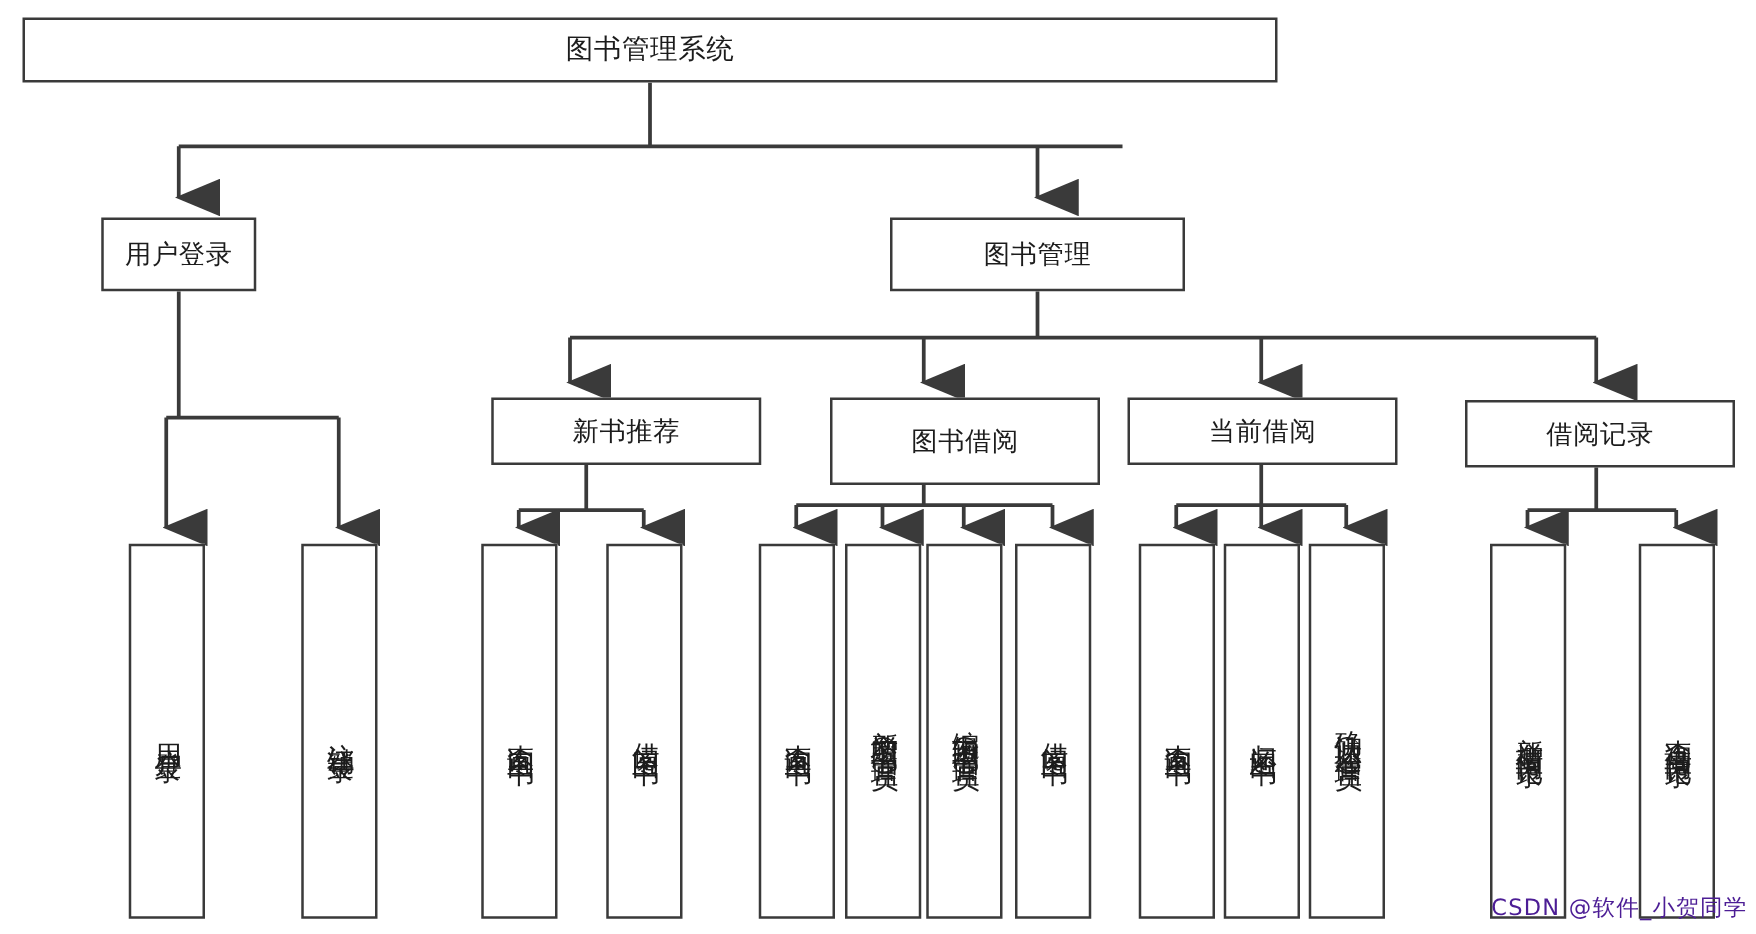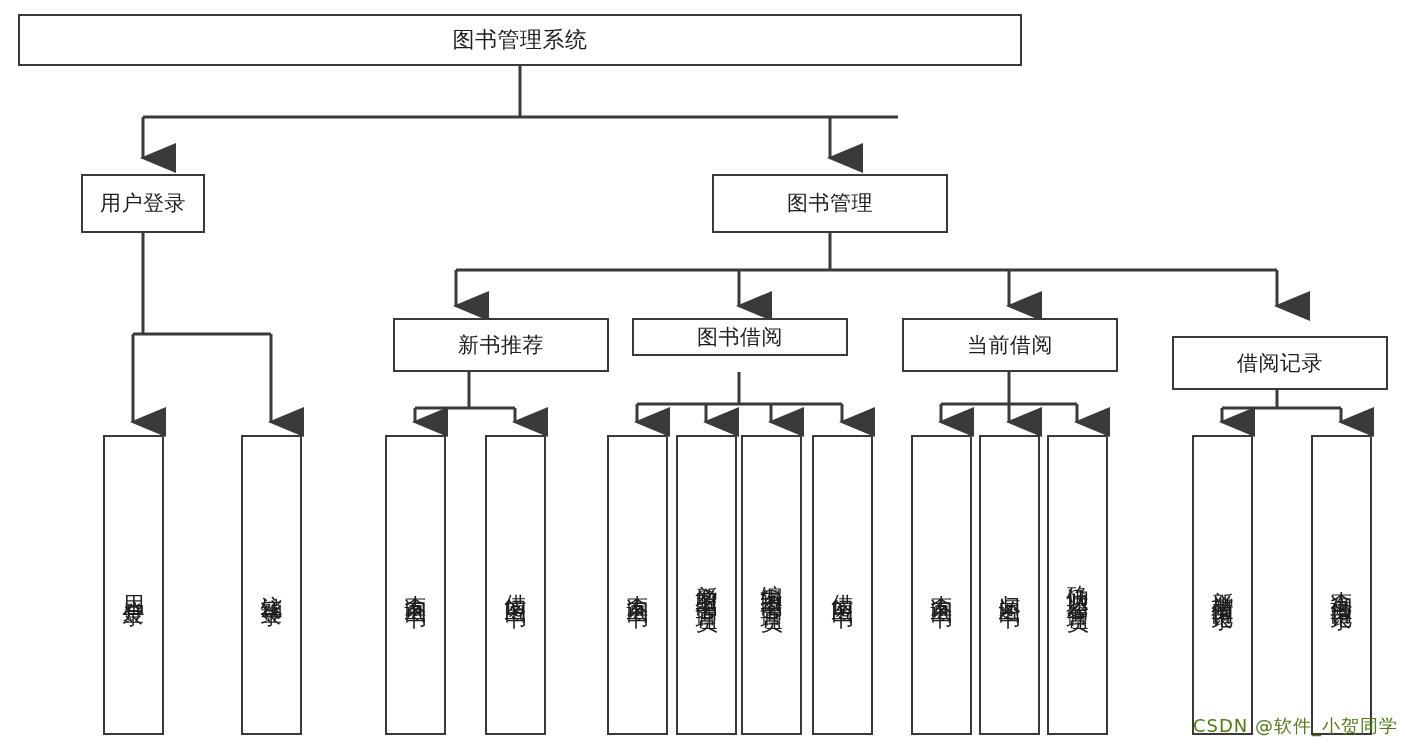--- a/index.html
+++ b/index.html
@@ -59,21 +59,21 @@
     writing-mode: vertical-rl;
     text-orientation: upright;
     font-size: 22px;
     letter-spacing: 4px;
     line-height: 1;
     white-space: nowrap;
   }
   .watermark {
     position: absolute;
     font-size: 18px;
-    color: #4d7c0f;
+    color: #4c1d95;
     letter-spacing: 1px;
     white-space: nowrap;
     font-family: "DejaVu Sans", "Liberation Sans", sans-serif;
   }
 </style>
 </head>
 <body>
 
 <div id="canvas">
 
@@ -134,27 +134,27 @@
   <div class="node h" style="left:81px; top:174px; width:124px; height:59px;">
     <span class="label">用户登录</span>
   </div>
   <div class="node h" style="left:712px; top:174px; width:236px; height:59px;">
     <span class="label">图书管理</span>
   </div>
 
   <div class="node h" style="left:361px; top:318px; width:216px; height:54px;margin-left:32px;">
     <span class="label">新书推荐</span>
   </div>
-  <div class="node h" style="left:632px; top:318px; width:216px; height:38px;">
+  <div class="node h" style="left:664px; top:318px; width:216px; height:70px;">
     <span class="label">图书借阅</span>
   </div>
   <div class="node h" style="left:902px; top:318px; width:216px; height:54px;">
     <span class="label">当前借阅</span>
   </div>
-  <div class="node h" style="left:1172px; top:336px; width:216px; height:54px;">
+  <div class="node h" style="left:1172px; top:320px; width:216px; height:54px;">
     <span class="label">借阅记录</span>
   </div>
 
   <div class="node v" style="left:103px; top:435px; width:61px; height:300px;">
     <span class="label">用户登录</span>
   </div>
   <div class="node v" style="left:241px; top:435px; width:61px; height:300px;">
     <span class="label">注销登录</span>
   </div>
 

